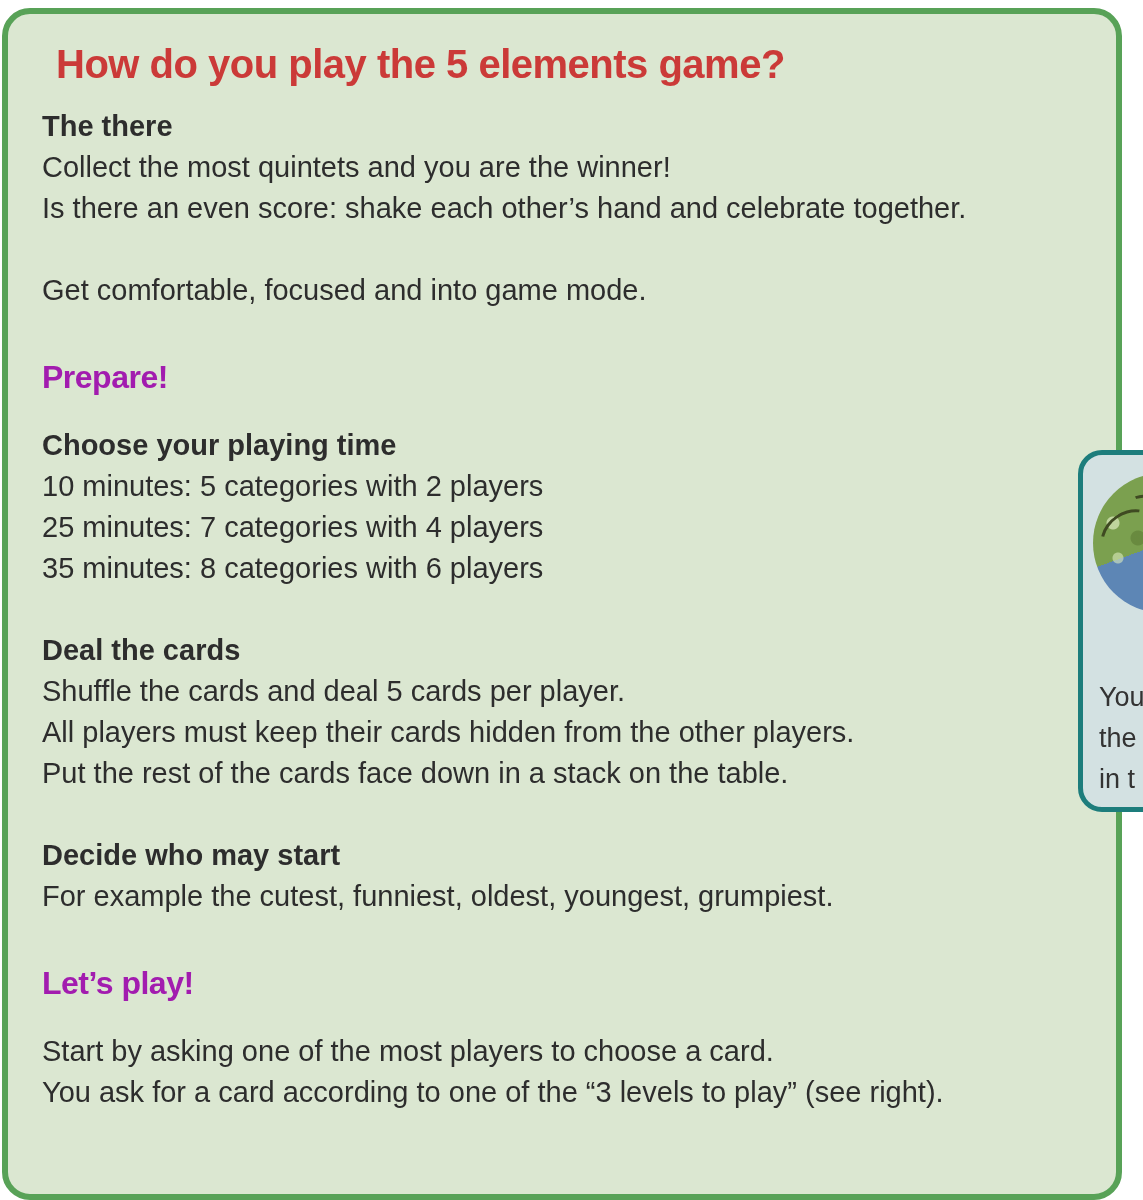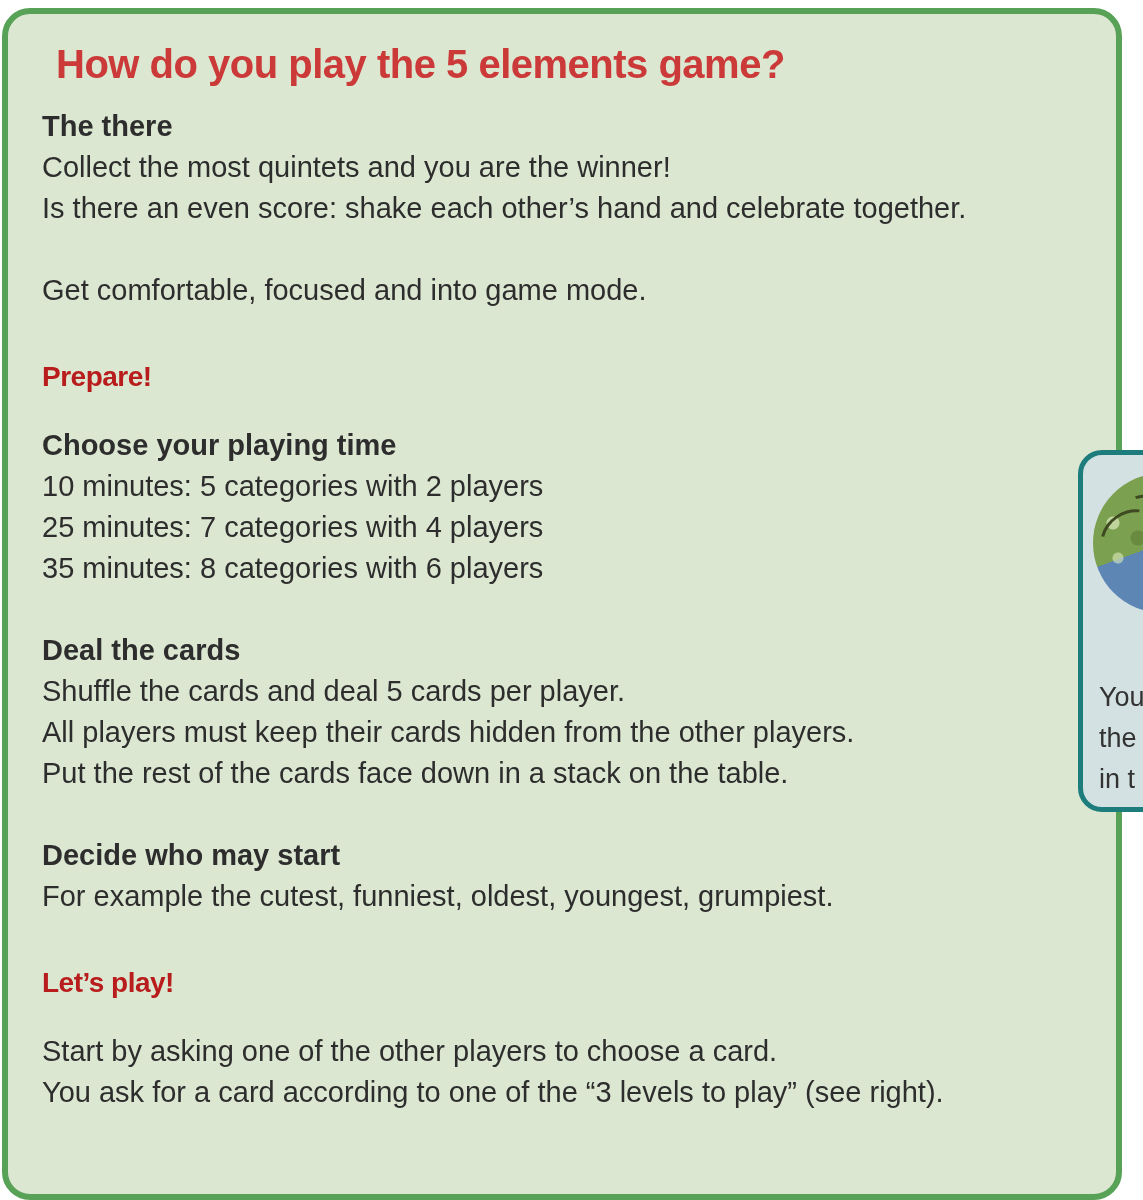--- a/index.html
+++ b/index.html
@@ -18,22 +18,22 @@
     border-radius:28px;
   }
   .content { padding:24px 20px 0 34px; }
   .title {
     margin:0 0 16px 14px;
     font-size:40px; line-height:52px; font-weight:bold;
     color:#cb3a38; letter-spacing:-0.5px;
   }
   .red-heading {
     margin:40px 0 22px 0;
-    font-size:28px; line-height:52px; font-weight:bold;
-    color:#b91c1c; letter-spacing:-0.5px;
+    font-size:32px; line-height:52px; font-weight:bold;
+    color:#a21caf; letter-spacing:-0.5px;
   }
   .line { font-size:29px; line-height:41px; white-space:nowrap; }
   .b { font-weight:bold; }
   .spacer { height:41px; }
 
   
   .side-card {
     position:absolute; left:1078px; top:450px;
     width:220px; height:362px;
     box-sizing:border-box;
@@ -114,21 +114,21 @@
       <div class="spacer"></div>
 
       <section>
         <div class="line b">Decide who may start</div>
         <div class="line">For example the cutest, funniest, oldest, youngest, grumpiest.</div>
       </section>
 
       <h2 class="red-heading">Let’s play!</h2>
 
       <section>
-        <div class="line">Start by asking one of the other players to choose a card.</div>
+        <div class="line">Start by asking one of the most players to choose a card.</div>
         <div class="line">You ask for a card according to one of the “3 levels to play” (see right).</div>
       </section>
 
     </div>
   </div>
 
   <aside class="side-card">
     <div class="elements-circle">
       <div class="leaf-texture"></div>
       <div class="vine v1"></div>

